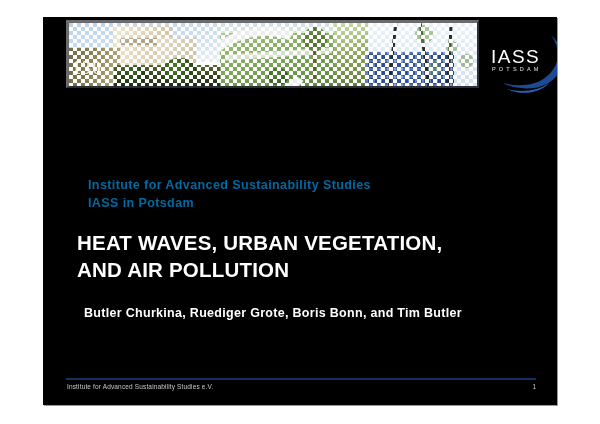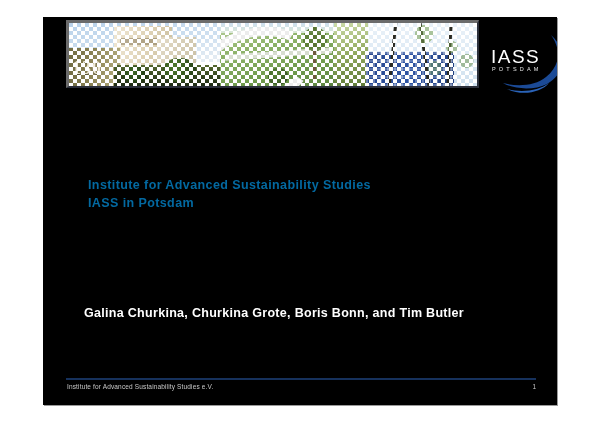--- a/index.html
+++ b/index.html
@@ -315,20 +315,22 @@
       <path d="M60 6 C76 20, 76 44, 56 55 C42 62, 22 60, 12 54 C26 58, 44 57, 55 48 C70 36, 70 20, 60 6 Z" fill="#1b4a96"></path>
       <path d="M16 60 C30 64, 48 62, 58 54 C50 64, 30 67, 16 60 Z" fill="#2a63b8"></path>
     </svg>
     <div class="wordmark">IASS</div>
     <div class="sub">POTSDAM</div>
   </div>
 
   <div id="org-line">Institute for Advanced Sustainability Studies
 IASS in Potsdam</div>
 
-
-  <div id="authors">Galina Churkina, Churkina Grote, Boris Bonn, and Tim Butler</div>
+  <div id="deck-title">HEAT WAVES, URBAN VEGETATION,
+AND AIR POLLUTION</div>
+
+  <div id="authors">Butler Churkina, Ruediger Grote, Boris Bonn, and Tim Butler</div>
 
   <div id="footer-rule"></div>
   <div id="footer-text">Institute for Advanced Sustainability Studies e.V.</div>
   <div id="footer-page">1</div>
 
 </div>
 
 </body></html>

